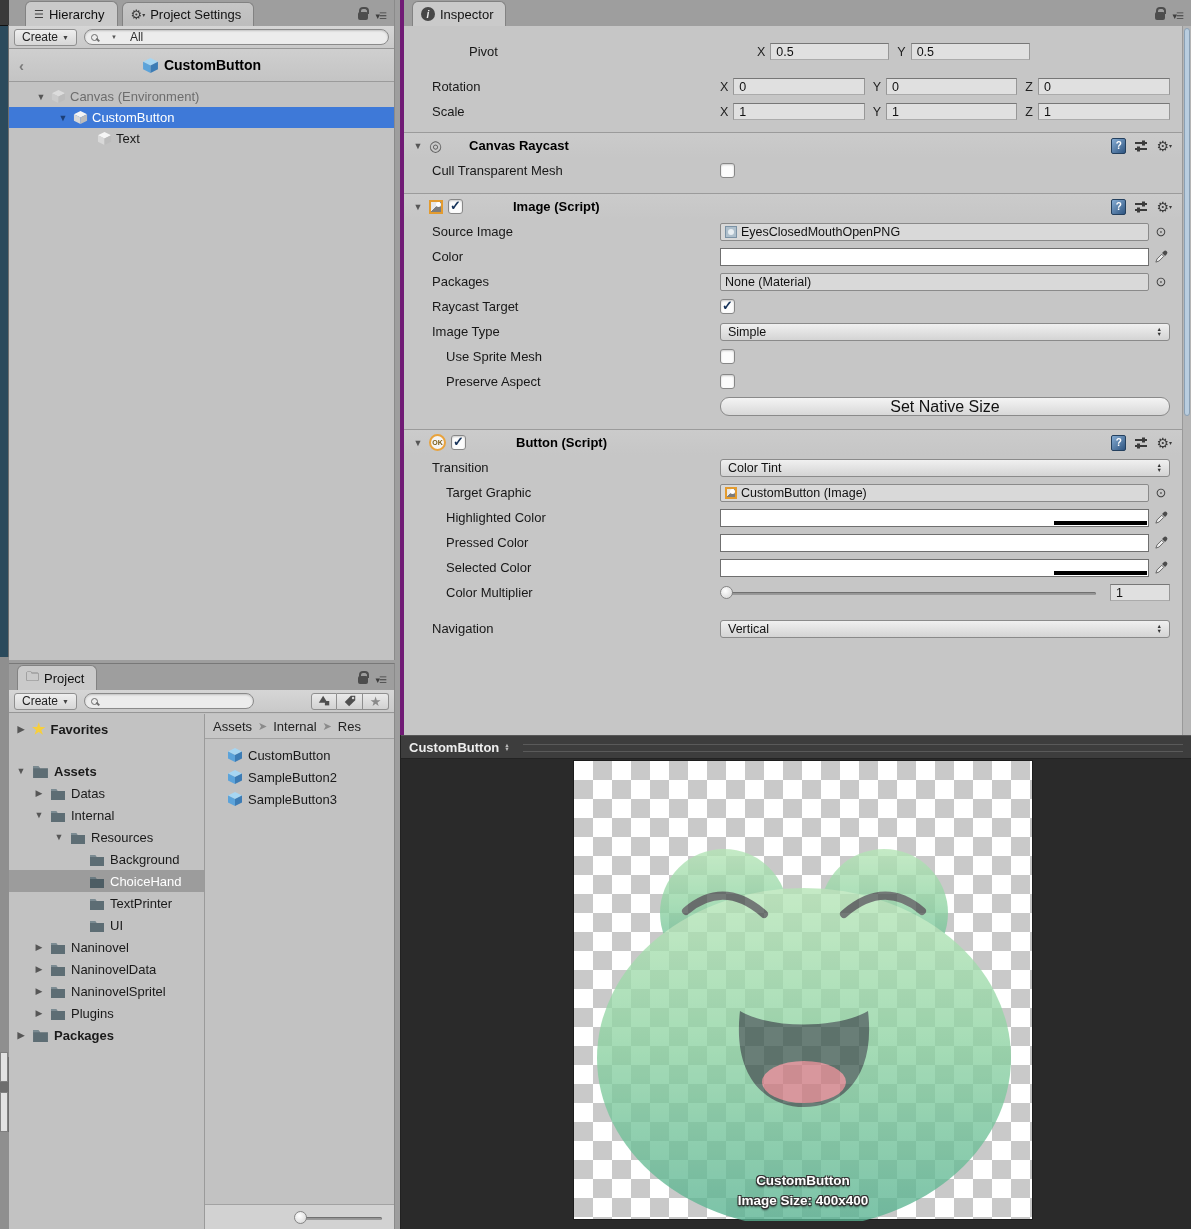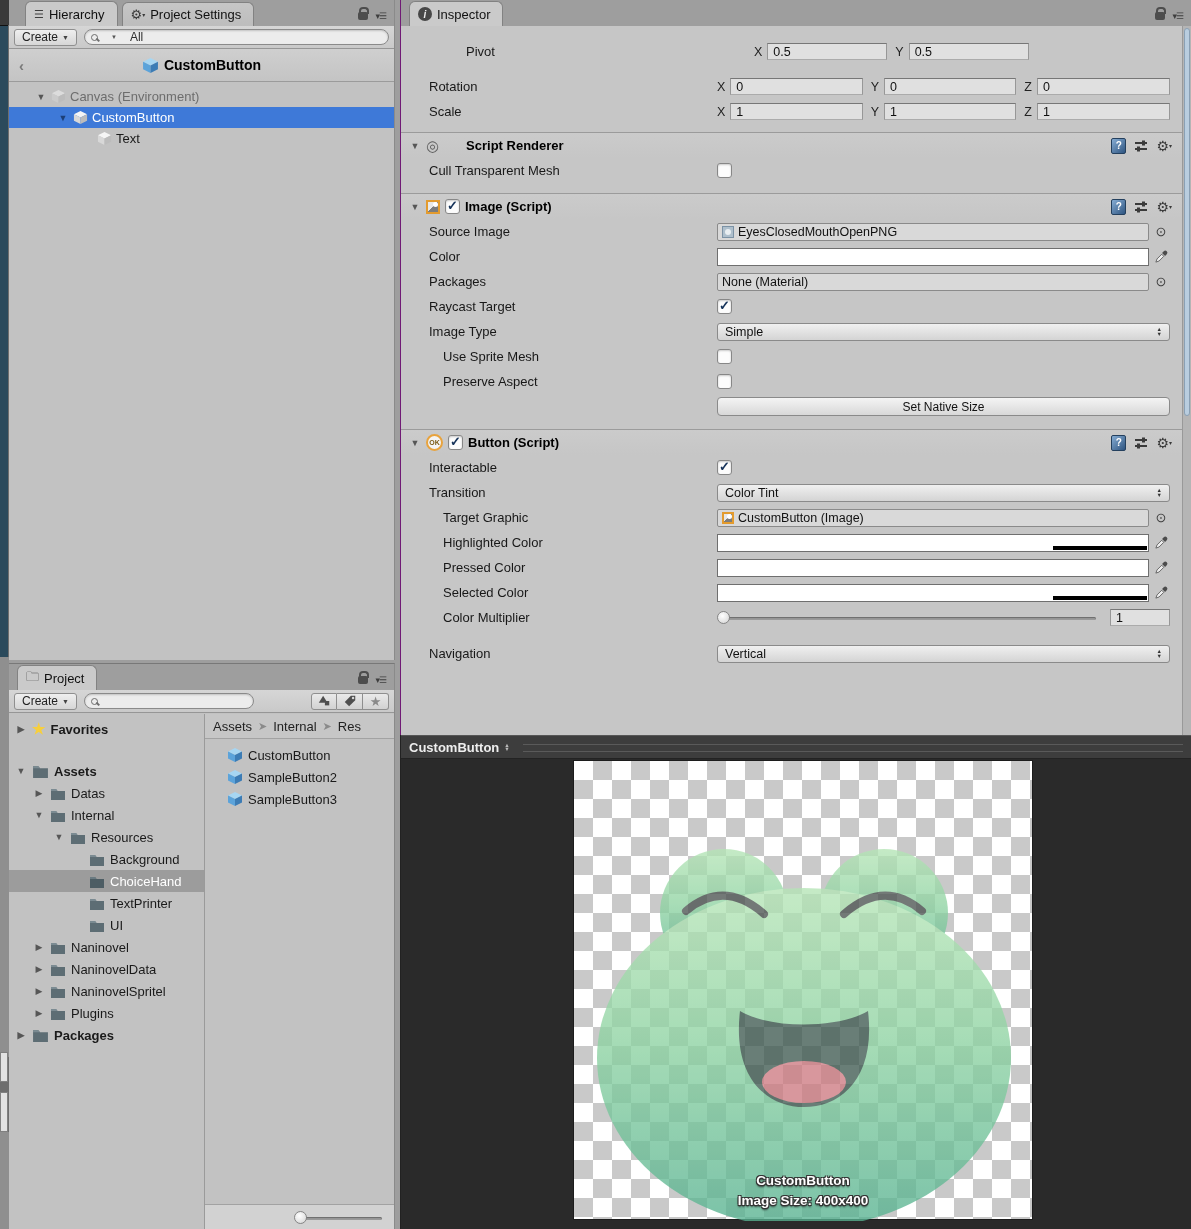--- a/index.html
+++ b/index.html
@@ -54,21 +54,21 @@
         border-radius:3px; display:flex; align-items:center; padding:0 7px; font-size:12.5px; color:#111; }
   .dd-arrows { margin-left:auto; display:flex; flex-direction:column; font-size:5.5px; line-height:4.5px; color:#333; }
   .objfield { flex:1; height:18px; background:#d9d9d9; border:1px solid #8a8a8a; border-radius:2px;
               display:flex; align-items:center; gap:4px; padding:0 4px; font-size:12.5px; color:#111;
               overflow:hidden; white-space:nowrap; }
   .tfield { background:#e0e0e0; border:1px solid; border-color:#777 #979797 #ababab #979797; height:17px;
             font-size:12.5px; padding:0 5px; display:flex; align-items:center; color:#111; }
   .side-icon { width:18px; flex:none; display:flex; align-items:center; justify-content:center; margin-left:3px; }
   .target-glyph { font-size:13px; color:#3c3c3c; }
   .unity-btn { height:19px; background:linear-gradient(#f4f4f4,#d8d8d8); border:1px solid #8a8a8a;
-               border-radius:4px; font-size:12px; color:#111; display:flex; align-items:center; justify-content:center; }
+               border-radius:9px; font-size:16px; color:#111; display:flex; align-items:center; justify-content:center; }
 
   
   .cube { flex:none; }
 
   
   .folder-icon { flex:none; }
 
   .star-glyph { color:#f7cf3d; font-size:15px; line-height:14px; flex:none; }
 
   
@@ -118,34 +118,34 @@
   .proj-slider { position:absolute; bottom:0; left:0; right:0; height:25px; background:#d2d2d2;
                  border-top:1px solid #a2a2a2; }
   .proj-slider .trackline { position:absolute; right:12px; left:95px; top:12px; height:3px;
                             background:#9a9a9a; border-radius:2px; box-shadow:inset 0 1px 1px rgba(0,0,0,.3); }
   .knob { width:13px; height:13px; border-radius:50%; background:radial-gradient(circle at 40% 35%,#ffffff,#d2d2d2);
           border:1px solid #858585; }
   .proj-slider .knob { position:absolute; left:89px; top:6px; }
 
   
   #inspector-panel { position:absolute; left:400px; top:0; width:791px; height:939px;
-                     background:#c6c6c6; border-left:1px solid #701a75; }
+                     background:#c6c6c6; border-left:4px solid #701a75; }
   #inspector-panel .tabbar { padding-left:8px; }
   .ins-body { position:relative; }
   .ins-row { height:25px; display:flex; align-items:center; padding-right:12px; }
   .ins-label { width:316px; padding-left:28px; flex:none; color:#181818; overflow:hidden; white-space:nowrap; }
   .ins-label.ind { padding-left:42px; }
   .ins-value { flex:1; display:flex; align-items:center; min-width:0; }
   .axis { font-size:12.5px; color:#222; margin-right:5px; }
   .axis-cell { display:flex; align-items:center; flex:1; }
   .axis-cell .tfield { flex:1; }
   .axis-cell + .axis-cell { margin-left:8px; }
   .comp-header { height:26px; display:flex; align-items:center; border-top:1px solid #9b9b9b;
                  margin-top:8px; padding-left:8px; gap:5px; background:linear-gradient(#cbcbcb,#c6c6c6); }
-  .comp-title { font-weight:bold; font-size:13px; color:#000; }
+  .comp-title { font-weight:bold; font-size:13px; color:#000;margin-left:45px; }
   .colorfield { flex:1; height:18px; border:1px solid #6f6f6f; background:#fff; position:relative; }
   .alpha-strip { position:absolute; left:1px; right:1px; bottom:1px; height:4px; background:#000; }
   .alpha-white { height:100%; background:#fff; }
   .slider-wrap { flex:1; position:relative; height:18px; }
   .slider-wrap .trackline { position:absolute; left:2px; right:2px; top:8px; height:3px; background:#9a9a9a;
                             border-radius:2px; box-shadow:inset 0 1px 1px rgba(0,0,0,.3); }
   .slider-wrap .knob { position:absolute; left:0; top:2px; }
   .num-box { width:60px; margin-left:12px; flex:none; }
   .ins-scrollbar { position:absolute; right:0; top:26px; bottom:0; width:9px; background:#b5b5b5;
                    border-left:1px solid #999; }
@@ -516,21 +516,21 @@
           <div class="axis-cell">
               <span class="axis">Z</span>
               <div class="tfield">1</div>
             </div>
         </div>
       </div>
 
       <div class="comp-header">
         <span class="tri">▼</span>
         <span class="cr-icon">◎</span>
-        <span class="comp-title" style="margin-left:22px;">Script Renderer</span>
+        <span class="comp-title" style="margin-left:22px;">Canvas Raycast</span>
         <div class="hdr-icons">
           <span class="help-icon"></span>
           <svg width="14" height="14" viewBox="0 0 14 14">
               <line x1="1" y1="4" x2="13" y2="4" stroke="#3a3a3a" stroke-width="2"></line>
               <rect x="8" y="1.5" width="3" height="5" fill="#3a3a3a"></rect>
               <line x1="1" y1="10" x2="13" y2="10" stroke="#3a3a3a" stroke-width="2"></line>
               <rect x="3" y="7.5" width="3" height="5" fill="#3a3a3a"></rect>
             </svg>
           <span class="gear-glyph">⚙</span>
         </div>
@@ -634,26 +634,20 @@
         <div class="hdr-icons">
           <span class="help-icon"></span>
           <svg width="14" height="14" viewBox="0 0 14 14">
               <line x1="1" y1="4" x2="13" y2="4" stroke="#3a3a3a" stroke-width="2"></line>
               <rect x="8" y="1.5" width="3" height="5" fill="#3a3a3a"></rect>
               <line x1="1" y1="10" x2="13" y2="10" stroke="#3a3a3a" stroke-width="2"></line>
               <rect x="3" y="7.5" width="3" height="5" fill="#3a3a3a"></rect>
             </svg>
           <span class="gear-glyph">⚙</span>
         </div>
-      </div>
-      <div class="ins-row">
-        <div class="ins-label">Interactable</div>
-        <div class="ins-value">
-            <span class="cb checked"></span>
-          </div>
       </div>
       <div class="ins-row">
         <div class="ins-label">Transition</div>
         <div class="ins-value">
           <div class="dd">
             <span>Color Tint</span>
             <span class="dd-arrows">
                 <span>▲</span>
                 <span>▼</span>
               </span>

